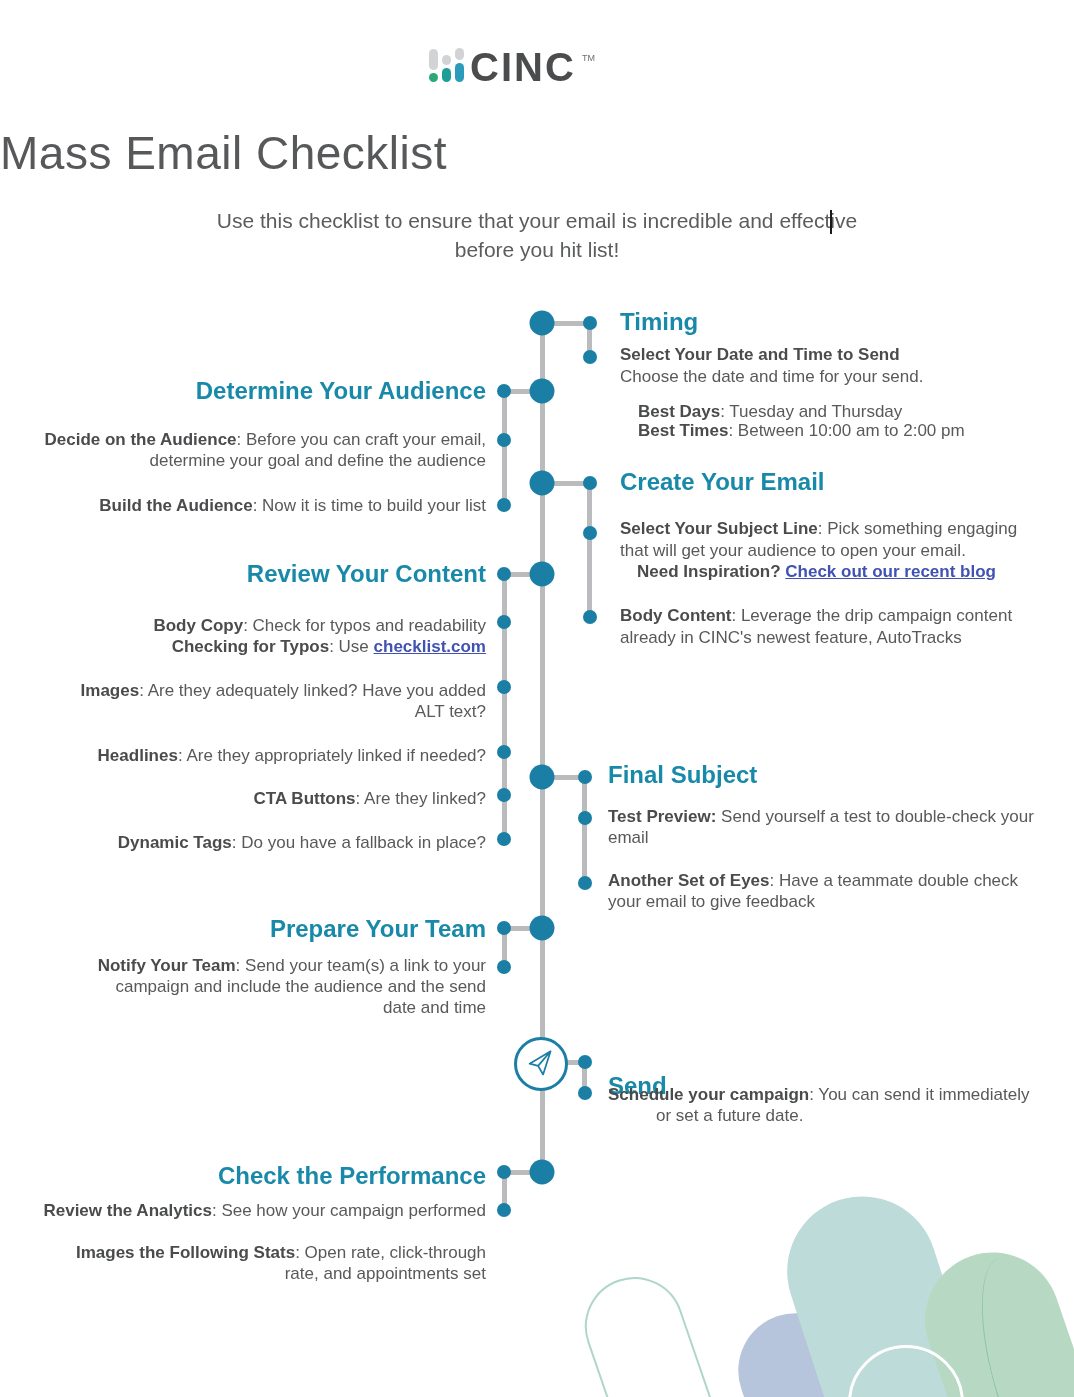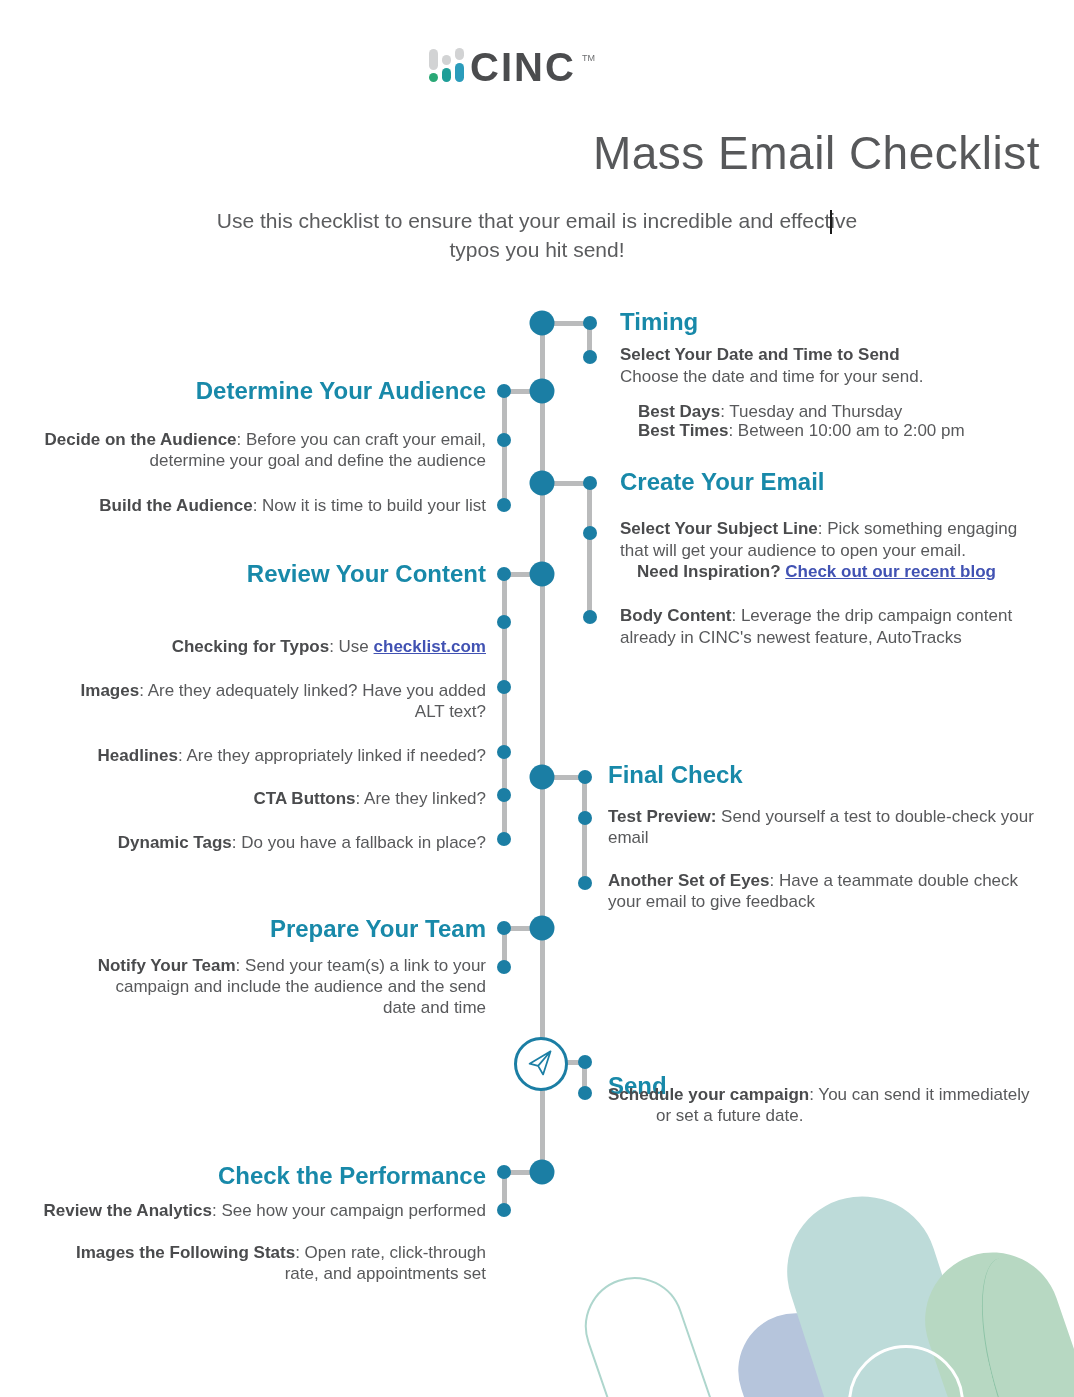--- a/index.html
+++ b/index.html
@@ -5,21 +5,21 @@
   html,body{margin:0;padding:0;background:#fff;}
   .page{position:relative;width:1074px;height:1397px;background:#ffffff;overflow:hidden;
         font-family:"Liberation Sans",sans-serif;color:#58595b;}
   
   .logo-wrap{position:absolute;left:0;top:46px;width:1024px;display:flex;justify-content:center;align-items:flex-end;gap:6px;}
   .logo-bars{display:flex;align-items:flex-end;gap:4px;height:36px;margin-bottom:3px;}
   .bar-col{display:flex;flex-direction:column;justify-content:flex-end;gap:3px;}
   .bar{width:9px;border-radius:5px;}
   .logo-text{font-size:40px;font-weight:bold;color:#4b4c4e;letter-spacing:2px;line-height:36px;}
   .logo-tm{font-size:9px;color:#6d6e70;margin-bottom:22px;}
-  .title{position:absolute;left:0;top:126px;width:1040px;text-align:right;font-size:46px;color:#57585a;letter-spacing:0.5px;}
+  .title{position:absolute;left:0;top:126px;width:1040px;text-align:left;font-size:46px;color:#57585a;letter-spacing:0.5px;}
   .subtitle{position:absolute;left:0;top:206px;width:1074px;text-align:center;font-size:21px;line-height:29px;color:#5b5c5e;}
   .cursor{position:absolute;left:830px;top:210px;width:2px;height:24px;background:#1a1a1a;}
   
   .tl-line{position:absolute;background:#babbbc;}
   .dot{position:absolute;border-radius:50%;background:#1b7ea4;transform:translate(-50%,-50%);}
   .dot-lg{width:25px;height:25px;}
   .dot-sm{width:14px;height:14px;}
   .send-circle{position:absolute;left:514px;top:1037px;width:54px;height:54px;border:3px solid #1b7ea4;
                border-radius:50%;background:#fff;display:flex;align-items:center;justify-content:center;box-sizing:border-box;}
   
@@ -54,21 +54,21 @@
         <div class="bar" style="height:19px;background:#2b9cbb;"></div>
       </div>
     </div>
     <div class="logo-text">CINC</div>
     <div class="logo-tm">TM</div>
   </div>
 
   <div class="title">Mass Email Checklist</div>
   <div class="subtitle">
     <div>Use this checklist to ensure that your email is incredible and effective</div>
-    <div>typos you hit send!</div>
+    <div>before you hit list!</div>
   </div>
   <div class="cursor"></div>
 
   <div class="tl-line" style="left:540px;top:323px;width:5px;height:853px;"></div>
   <div class="tl-line" style="left:542px;top:321px;width:48px;height:5px;"></div>
   <div class="tl-line" style="left:587px;top:323px;width:5px;height:36px;"></div>
   <div class="tl-line" style="left:504px;top:389px;width:38px;height:5px;"></div>
   <div class="tl-line" style="left:502px;top:391px;width:5px;height:116px;"></div>
   <div class="tl-line" style="left:542px;top:481px;width:48px;height:5px;"></div>
   <div class="tl-line" style="left:587px;top:483px;width:5px;height:136px;"></div>
@@ -133,28 +133,29 @@
   <div class="body-line rt" style="right:588px;top:495px;"><span class="lbl">Build the Audience</span><span>: Now it is time to build your list</span></div>
 
   <div class="sec-heading" style="left:620px;top:468px;">Create Your Email</div>
   <div class="body-line" style="left:620px;top:518px;"><span class="lbl">Select Your Subject Line</span><span>: Pick something engaging</span></div>
   <div class="body-line" style="left:620px;top:540px;">that will get your audience to open your email.</div>
   <div class="body-line" style="left:637px;top:561px;"><span class="lbl">Need Inspiration? </span><a class="link">Check out our recent blog</a></div>
   <div class="body-line" style="left:620px;top:605px;"><span class="lbl">Body Content</span><span>: Leverage the drip campaign content</span></div>
   <div class="body-line" style="left:620px;top:627px;">already in CINC's newest feature, AutoTracks</div>
 
   <div class="sec-heading rt" style="right:588px;top:560px;">Review Your Content</div>
+  <div class="body-line rt" style="right:588px;top:615px;"><span class="lbl">Body Copy</span><span>: Check for typos and readability</span></div>
   <div class="body-line rt" style="right:588px;top:636px;"><span class="lbl">Checking for Typos</span><span>: Use </span><a class="link">checklist.com</a></div>
   <div class="body-line rt" style="right:588px;top:680px;"><span class="lbl">Images</span><span>: Are they adequately linked? Have you added</span></div>
   <div class="body-line rt" style="right:588px;top:701px;">ALT text?</div>
   <div class="body-line rt" style="right:588px;top:745px;"><span class="lbl">Headlines</span><span>: Are they appropriately linked if needed?</span></div>
   <div class="body-line rt" style="right:588px;top:788px;"><span class="lbl">CTA Buttons</span><span>: Are they linked?</span></div>
   <div class="body-line rt" style="right:588px;top:832px;"><span class="lbl">Dynamic Tags</span><span>: Do you have a fallback in place?</span></div>
 
-  <div class="sec-heading" style="left:608px;top:761px;">Final Check</div>
+  <div class="sec-heading" style="left:608px;top:761px;">Final Subject</div>
   <div class="body-line" style="left:608px;top:806px;"><span class="lbl">Test Preview:</span><span> Send yourself a test to double-check your</span></div>
   <div class="body-line" style="left:608px;top:827px;">email</div>
   <div class="body-line" style="left:608px;top:870px;"><span class="lbl">Another Set of Eyes</span><span>: Have a teammate double check</span></div>
   <div class="body-line" style="left:608px;top:891px;">your email to give feedback</div>
 
   <div class="sec-heading rt" style="right:588px;top:915px;">Prepare Your Team</div>
   <div class="body-line rt" style="right:588px;top:955px;"><span class="lbl">Notify Your Team</span><span>: Send your team(s) a link to your</span></div>
   <div class="body-line rt" style="right:588px;top:976px;">campaign and include the audience and the send</div>
   <div class="body-line rt" style="right:588px;top:997px;">date and time</div>
 

